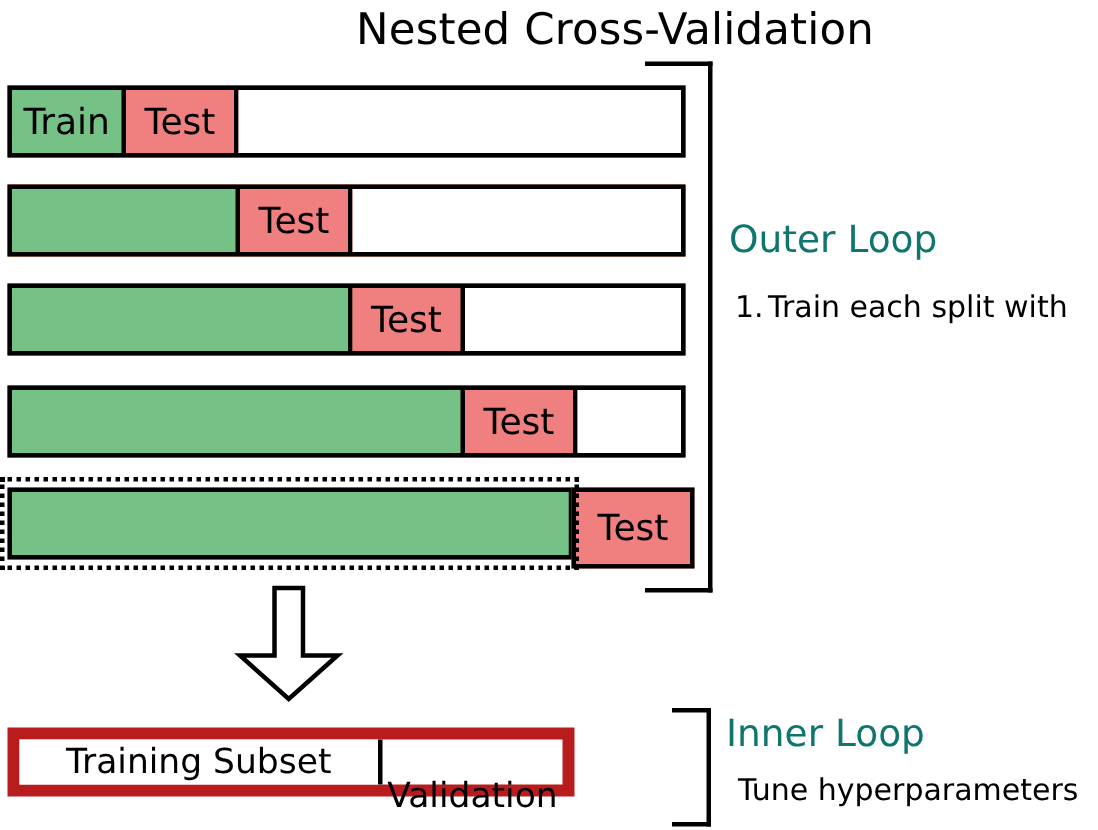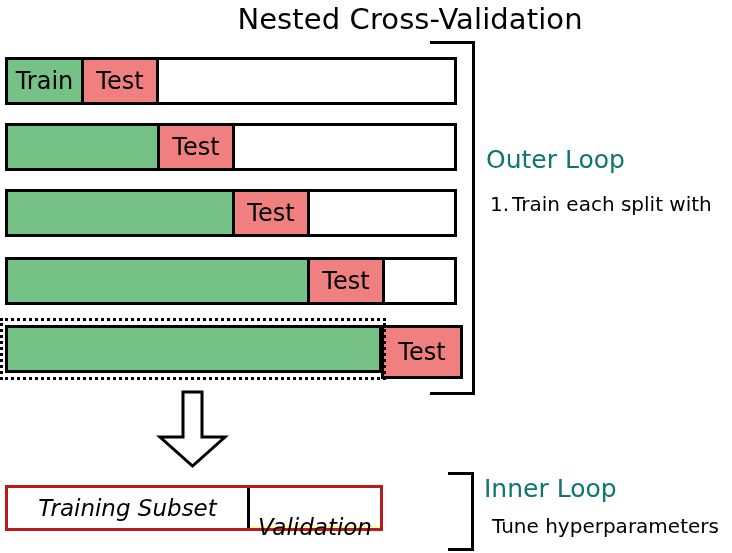--- a/index.html
+++ b/index.html
@@ -118,24 +118,23 @@
 
   
   #down-arrow { left: 155px; top: 390px; }
 
   
   #bottom-bar {
     left: 5px;
     top: 485px;
     width: 378px;
     height: 46px;
-    border: 3px solid #b91c1c;
-    box-sizing: border-box;
-    background: #ffffff;
-    font-style: italic;
+    border: 8px solid #b91c1c;
+    box-sizing: border-box;
+    background: #ffffff;
   }
   .bseg {
     position: absolute;
     top: 0;
     bottom: 0;
     box-sizing: border-box;
     display: flex;
     align-items: center;
     justify-content: center;
     font-size: 23px;

